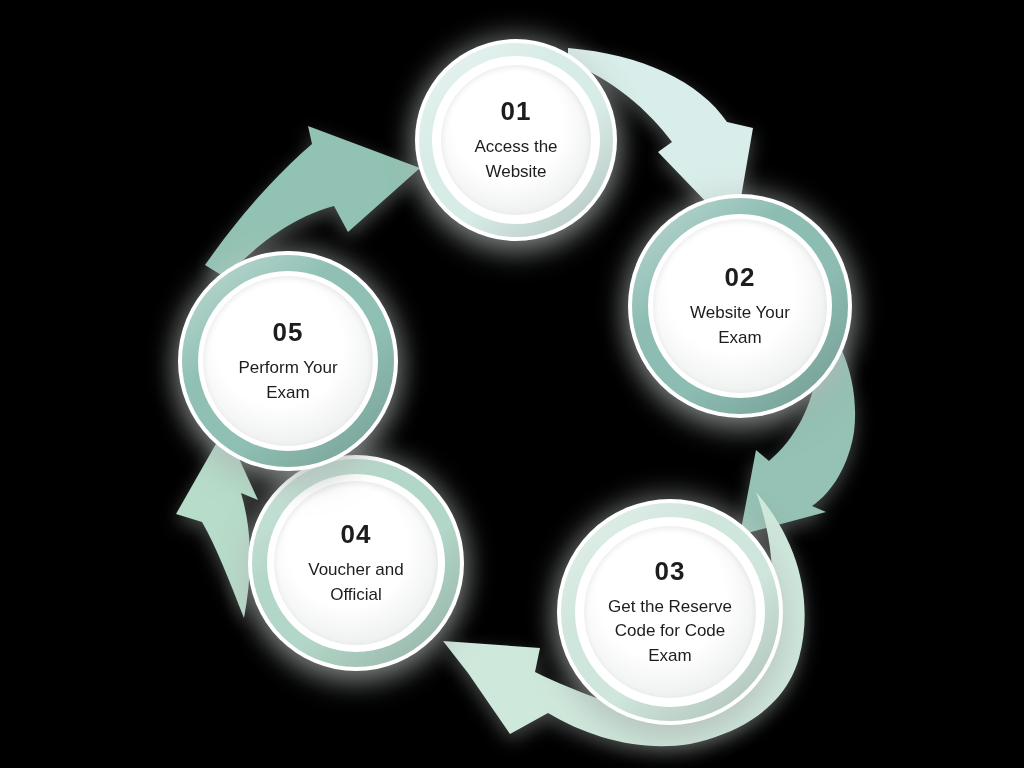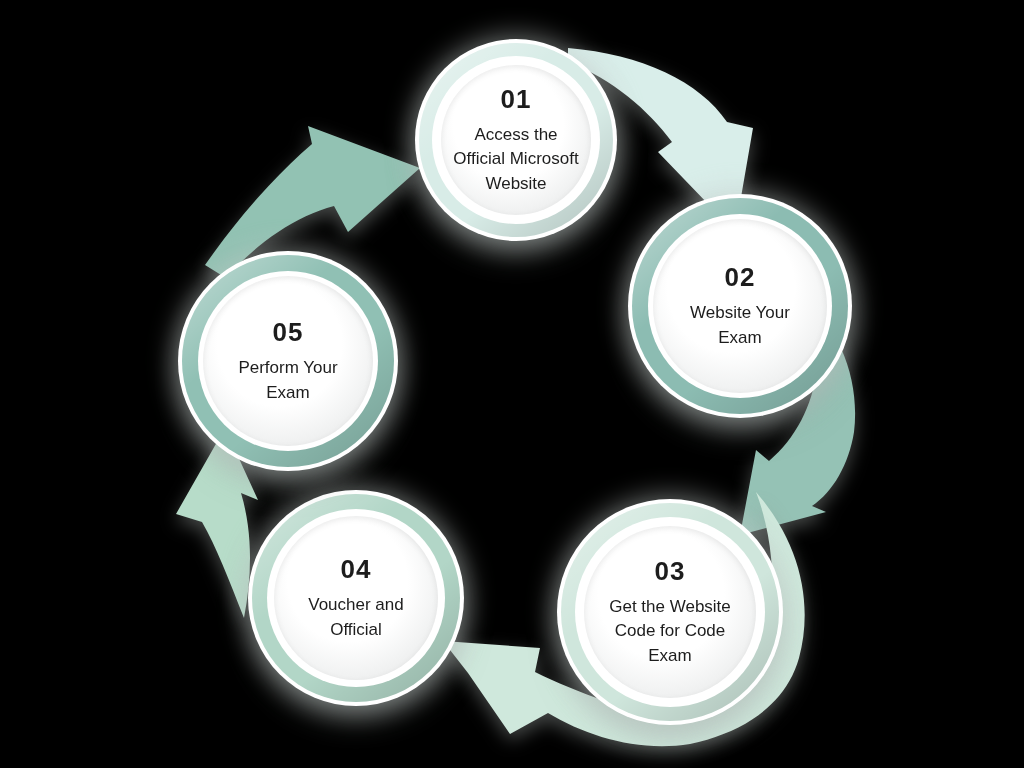--- a/index.html
+++ b/index.html
@@ -32,60 +32,59 @@
     box-shadow:inset 0 2px 6px rgba(0,0,0,0.08);
     display:flex;flex-direction:column;align-items:center;justify-content:center;
     text-align:left;
   }
   .num{font-size:26px;font-weight:bold;color:#1d1d1d;letter-spacing:1px;margin-bottom:8px;}
   .ttl{font-size:17px;font-weight:normal;color:#1d1d1d;line-height:1.42;white-space:nowrap;}
 
   .s1{left:419px;top:43px;width:194px;height:194px;--ring:#d8ece7;--rw:13px;--ww:9px;}
   .s2{left:632px;top:198px;width:216px;height:216px;--ring:#8cbcb2;--rw:16px;--ww:5px;}
   .s3{left:561px;top:503px;width:218px;height:218px;--ring:#cfe6dc;--rw:14px;--ww:9px;}
-  .s4{left:252px;top:494px;width:208px;height:208px;--ring:#b2d6c7;--rw:15px;--ww:7px;}
+  .s4{left:252px;top:459px;width:208px;height:208px;--ring:#b2d6c7;--rw:15px;--ww:7px;}
   .s5{left:182px;top:255px;width:212px;height:212px;--ring:#90c0b4;--rw:16px;--ww:5px;}
 </style>
 </head>
 <body>
 
 <div id="stage">
 
   <svg id="arrows" viewBox="0 0 1024 768">
     <path d="M 205,265 C 240,215 276,175 312,144 L 308,126 L 420,168 L 348,232 L 334,206 C 296,216 258,242 226,278 Z" fill="#92c2b3"></path>
     <path d="M 568,48 C 642,54 700,82 727,122 L 753,128 L 735,232 L 658,152 L 672,142 C 648,110 614,80 568,62 Z" fill="#d9eeea"></path>
     <path d="M 798,288 C 842,330 860,382 854,432 C 849,464 833,492 812,506 L 826,512 L 740,535 L 756,450 L 769,461 C 796,438 812,406 817,370 C 822,336 813,308 798,288 Z" fill="#95c2b5"></path>
     <path d="M 756,492 C 802,545 813,606 799,658 C 786,704 745,732 690,744 C 639,752 588,737 548,713 L 510,734 L 468,673 L 443,641 L 540,648 L 535,672 C 578,693 628,711 674,719 C 724,709 757,671 769,624 C 777,578 770,528 756,492 Z" fill="#cfe8dc"></path>
     <path d="M 225,428 L 258,500 L 241,493 C 253,533 252,576 244,618 C 229,580 216,546 202,522 L 176,514 Z" fill="#b7dcc9"></path>
   </svg>
 
   <div class="step s1" style="--ring: #d8ece7;">
     <div class="ring-white"></div>
     <div class="inner">
       <div class="num">01</div>
       <div class="ttl">Access the</div>
-      <div class="ttl">Official Microsoft</div>
       <div class="ttl">Website</div>
     </div>
   </div>
 
   <div class="step s2" style="--ring: #8cbcb2;">
     <div class="ring-white"></div>
     <div class="inner">
       <div class="num">02</div>
       <div class="ttl">Website Your</div>
       <div class="ttl">Exam</div>
     </div>
   </div>
 
   <div class="step s3" style="--ring: #cfe6dc;">
     <div class="ring-white"></div>
     <div class="inner">
       <div class="num">03</div>
-      <div class="ttl">Get the Website</div>
+      <div class="ttl">Get the Reserve</div>
       <div class="ttl">Code for Code</div>
       <div class="ttl">Exam</div>
     </div>
   </div>
 
   <div class="step s4" style="--ring: #b2d6c7;">
     <div class="ring-white"></div>
     <div class="inner">
       <div class="num">04</div>
       <div class="ttl">Voucher and</div>

